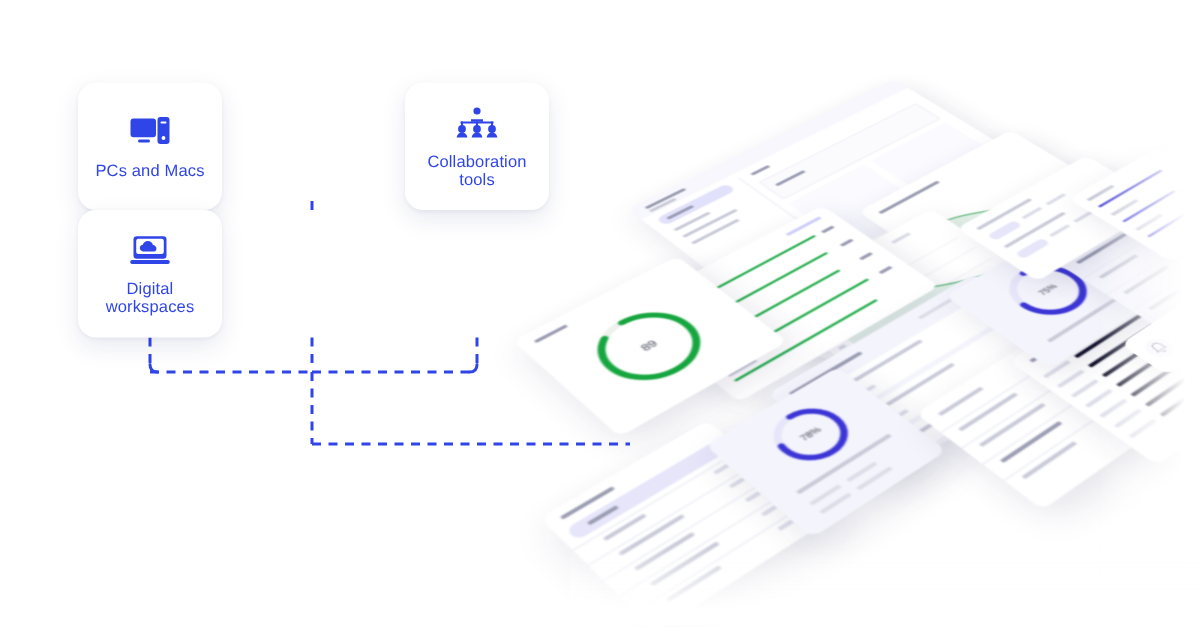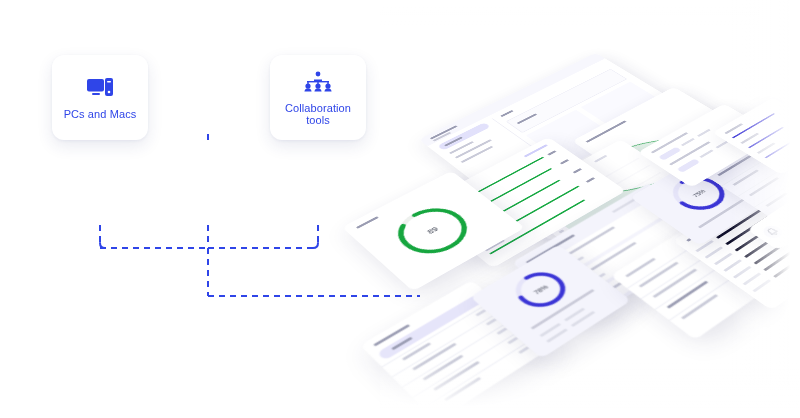--- a/index.html
+++ b/index.html
@@ -155,20 +155,32 @@
           <circle cx="25" cy="15" r="2.6" fill="#2f45e8"></circle>
           <path d="M1.4 20.6c.4-2.2 1.8-3.3 3.6-3.3s3.2 1.1 3.6 3.3z" fill="#2f45e8"></path>
           <path d="M11.4 20.6c.4-2.2 1.8-3.3 3.6-3.3s3.2 1.1 3.6 3.3z" fill="#2f45e8"></path>
           <path d="M21.4 20.6c.4-2.2 1.8-3.3 3.6-3.3s3.2 1.1 3.6 3.3z" fill="#2f45e8"></path>
         </svg>
       </span>
       <span class="lbl">Collaboration
 tools</span>
     </div>
 
+    <div class="card c3">
+      <span class="ico">
+        <svg width="28" height="22" viewBox="0 0 28 22">
+          <rect x="3" y="1.5" width="22" height="15" rx="2.2" fill="#2f45e8"></rect>
+          <rect x="4.8" y="3.2" width="18.4" height="10.2" rx="1.4" fill="#ffffff"></rect>
+          <path d="M9.4 11.6c-1.2 0-2.2-1-2.2-2.2 0-1.1.9-2.1 2-2.2.4-1.5 1.8-2.6 3.4-2.6 1.7 0 3.1 1.2 3.4 2.8 1.3.1 2.3 1.1 2.3 2.4 0 1-.7 1.8-1.6 1.8z" fill="#2f45e8"></path>
+          <rect x="0.8" y="17.4" width="26.4" height="2.6" rx="1.3" fill="#2f45e8"></rect>
+        </svg>
+      </span>
+      <span class="lbl">Digital
+workspaces</span>
+    </div>
 
 
   </div>
 
   <div id="collage">
     <div id="deck">
 
       <div class="pane" style="left:150px;top:8px;width:250px;height:215px;">
         <div class="bar" style="left:0;top:0;width:250px;height:16px;background:#f7f7fd;"></div>
         <div class="txt dk" style="left:10px;top:6px;width:34px;"></div>

